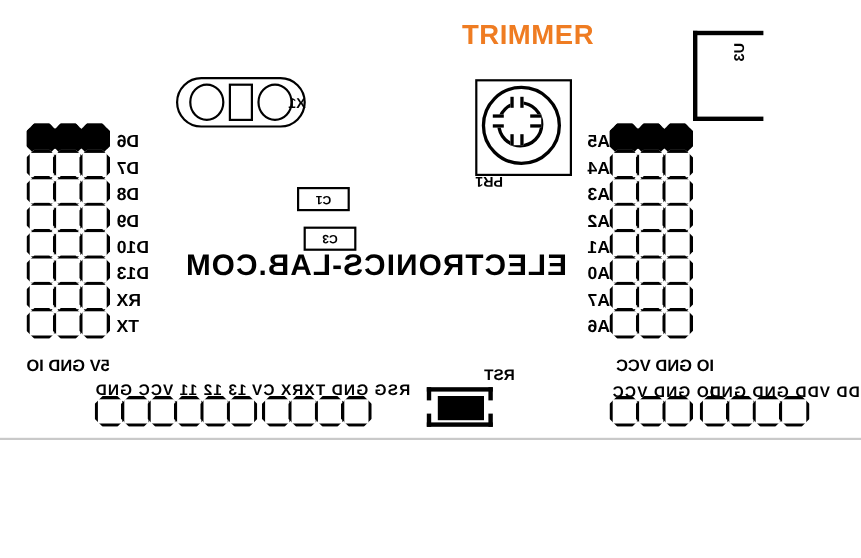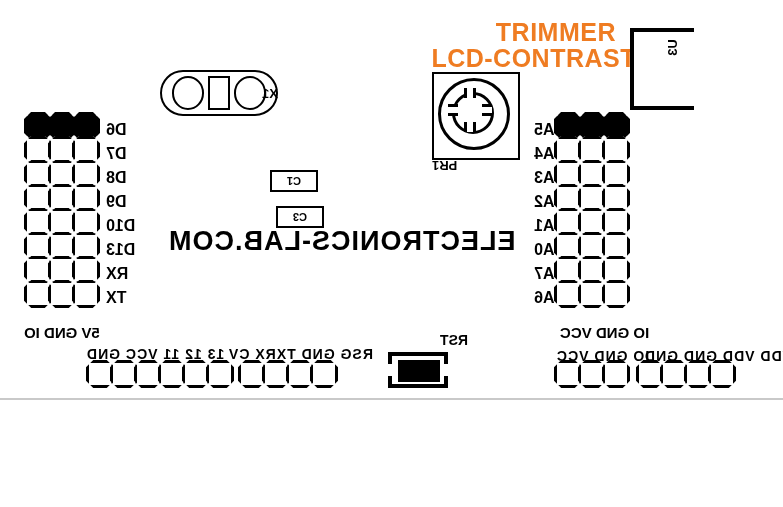--- a/index.html
+++ b/index.html
@@ -7,21 +7,21 @@
   #root{position:relative;width:783px;height:507px;background:#ffffff;overflow:hidden;}
 
   
   #board{position:absolute;left:0;top:0;width:783px;height:400px;background:#ffffff;}
   #divider{position:absolute;left:0;top:398px;width:783px;height:2px;background:#c9c9c9;}
 
   .mirror{transform:scaleX(-1);display:inline-block;}
 
   
   .headline{position:absolute;color:#ef7c22;font-weight:bold;letter-spacing:0.5px;
-            font-family:"Liberation Sans",sans-serif;text-align:right;white-space:nowrap;margin-left:36px;}
+            font-family:"Liberation Sans",sans-serif;text-align:center;white-space:nowrap;}
 
   
   .padgrid{position:absolute;}
   .padrow{display:flex;}
   .pad{width:28px;height:28px;margin:-2px;box-sizing:border-box;
        border:3px solid #000;background:#fff;
        clip-path:polygon(26% 0,74% 0,100% 26%,100% 74%,74% 100%,26% 100%,0 74%,0 26%);}
   .pad.filled{background:#000;}
 
   .padlabels{position:absolute;display:flex;flex-direction:column;}
@@ -67,21 +67,20 @@
   #legend{position:absolute;left:0;top:400px;width:783px;height:107px;background:#fff;}
 </style>
 </head>
 <body>
 
 <div id="root">
 
   <div id="board">
 
     <div class="headline" style="left:380px;top:18px;width:200px;font-size:25px;">TRIMMER</div>
-    <div class="headline" style="left:360px;top:44px;width:240px;font-size:25px;">LCD-CONTRAST</div>
 
     <div id="u3" style="left:630px;top:28px;width:60px;height:74px;"></div>
     <div id="u3label" style="left:664px;top:40px;">
       <span class="mirror" style="transform:scaleX(-1) rotate(90deg);display:inline-block;">U3</span>
     </div>
 
     <div id="crystal" style="left:160px;top:70px;width:118px;height:46px;padding:0 10px;box-sizing:border-box;">
       <div class="xcirc"></div>
       <div class="xsq" style="margin:0 4px;"></div>
       <div class="xcirc"></div>

